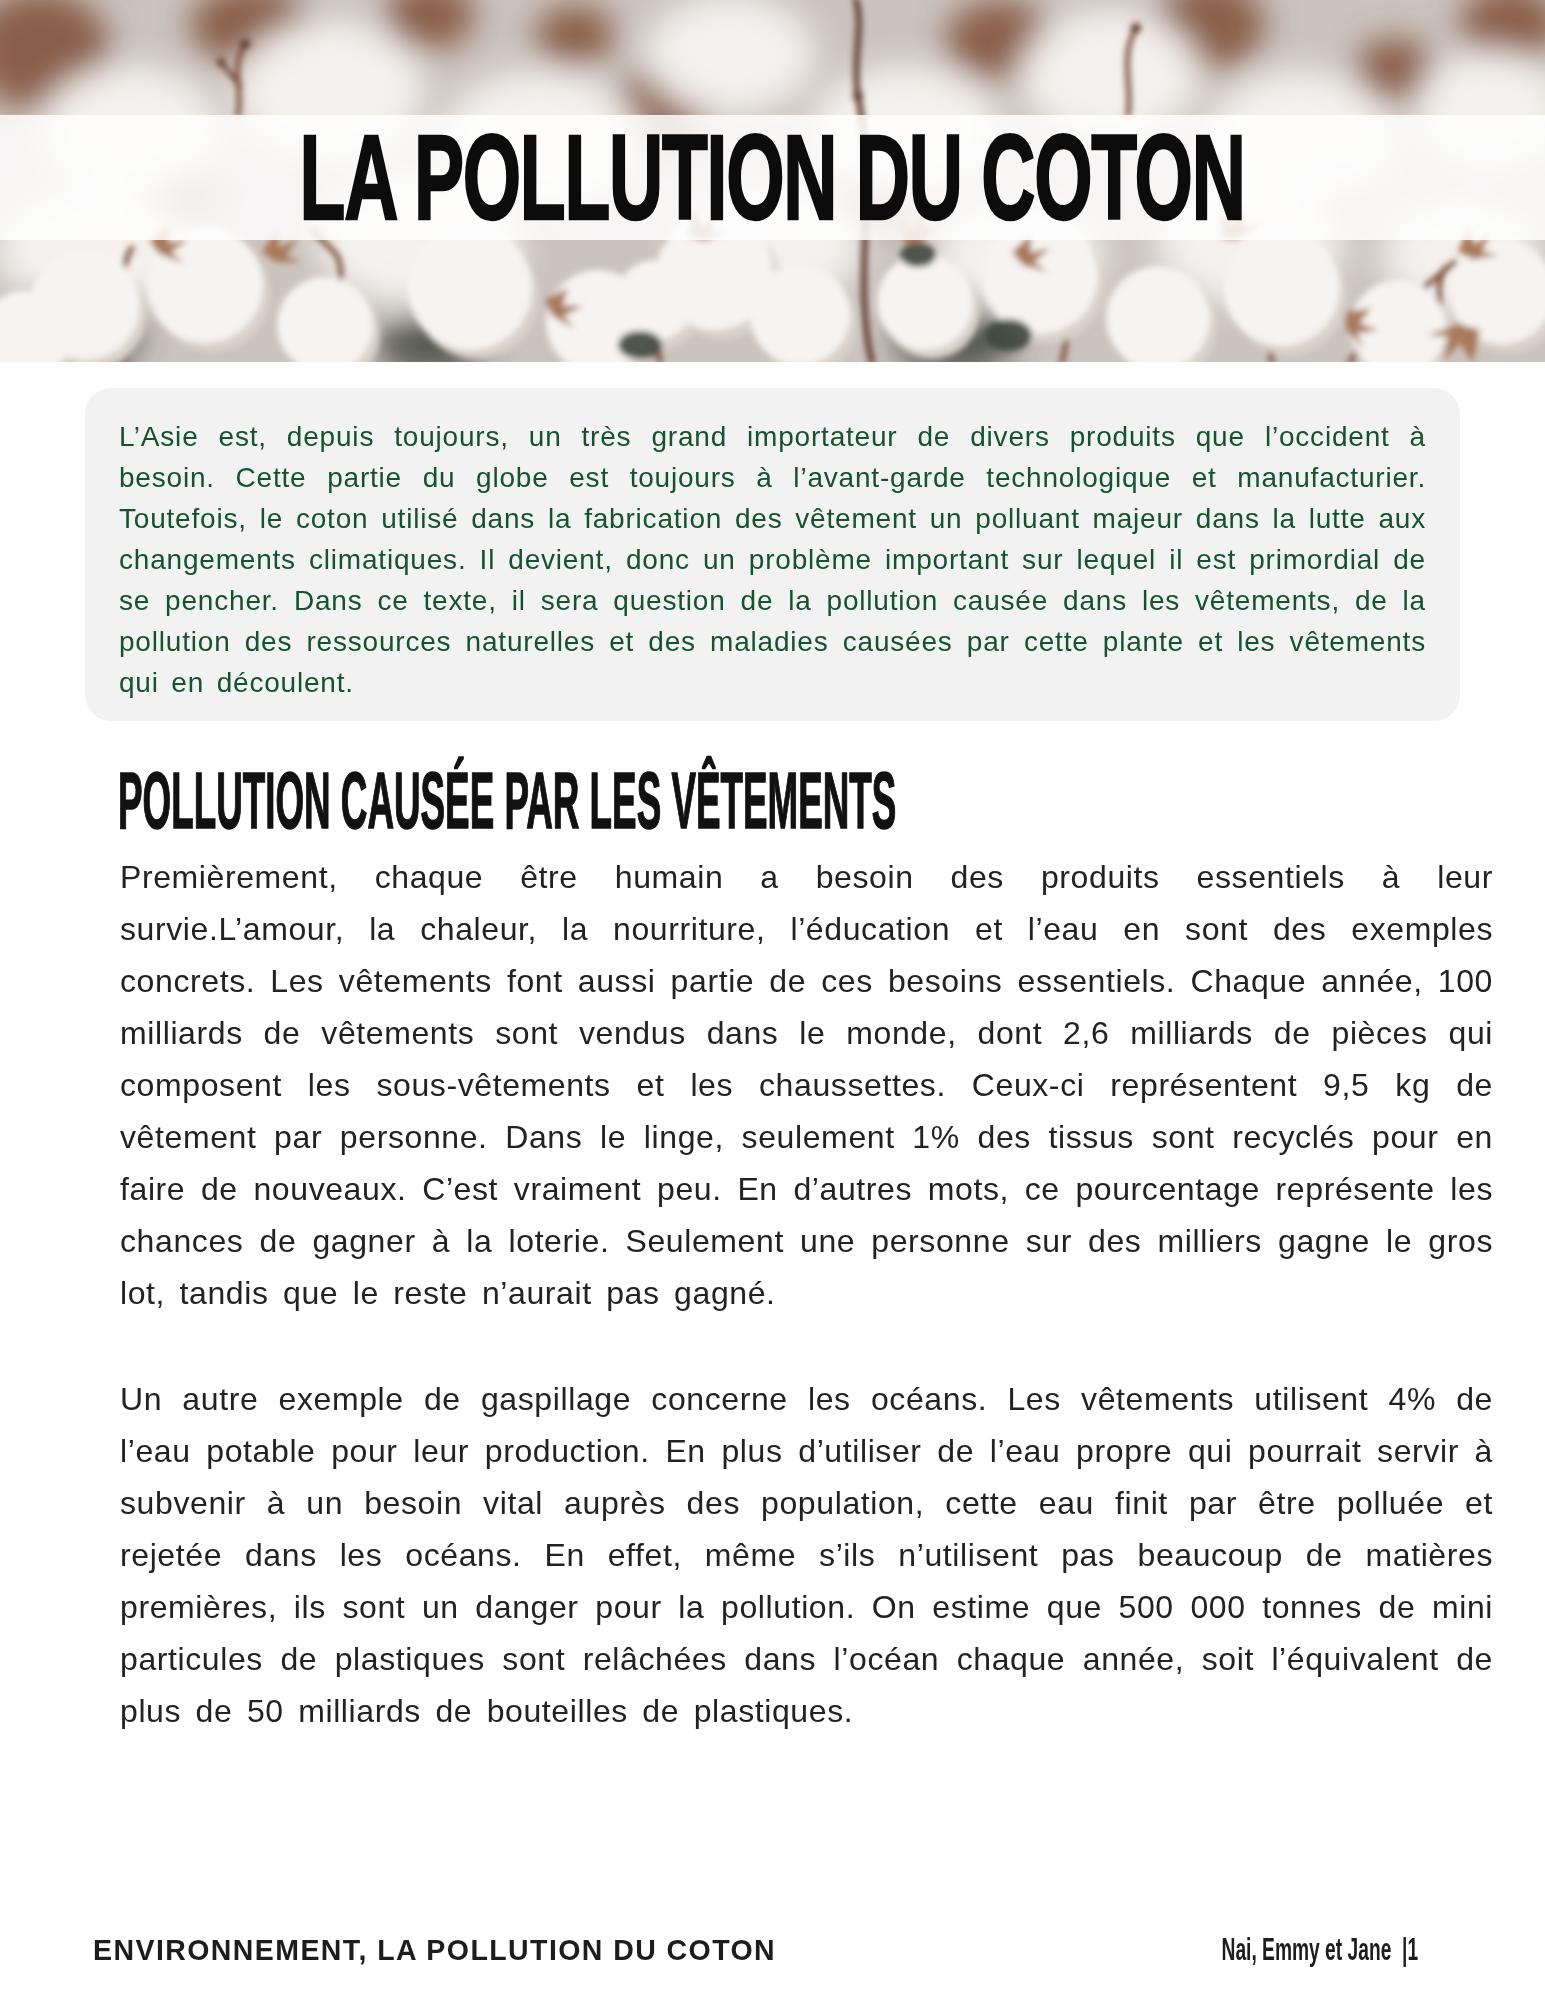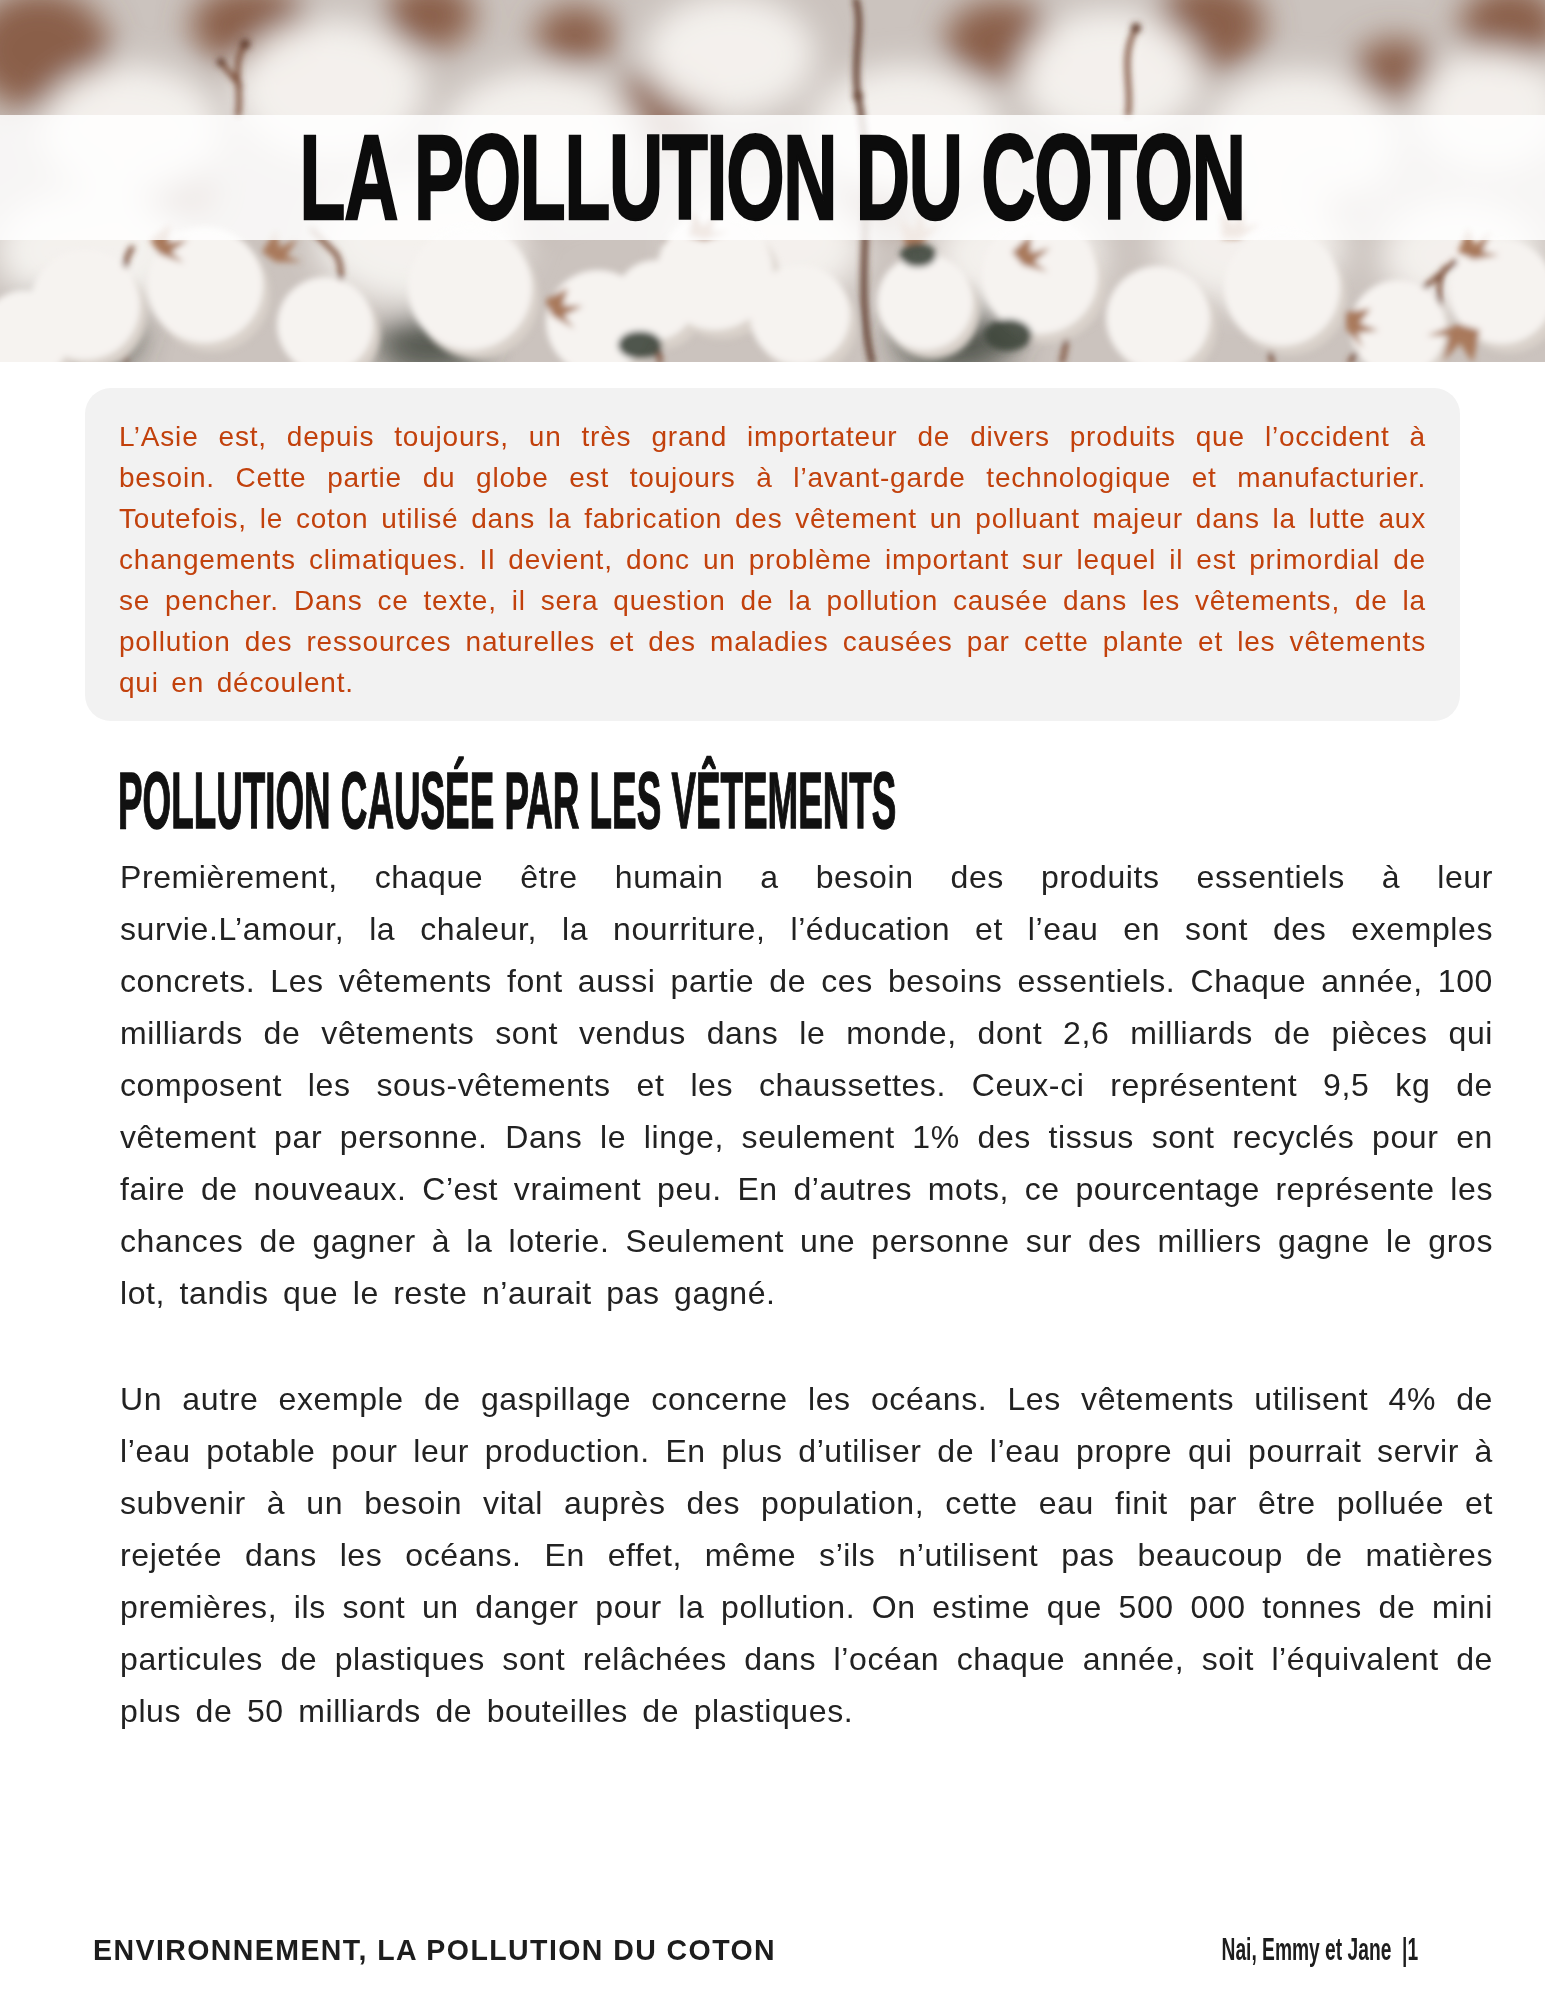--- a/index.html
+++ b/index.html
@@ -31,21 +31,21 @@
   
   .intro-box {
     margin: 26px 85px 0 85px;
     background: #f2f2f2;
     border-radius: 26px;
     padding: 28px 34px 18px 34px;
   }
   .intro-text {
     margin: 0; font-size: 28px; line-height: 41px;
     text-align: justify; letter-spacing: 0.8px; word-spacing: 4px;
-    color: #c2410c;
+    color: #14532d;
   }
 
   
   .section-heading {
     margin: 40px 4px 10px 118px;
     font-size: 80px; line-height: 80px; font-weight: 700; color: #111111;
   }
   .section-heading .condense-h {
     display: inline-block; transform: scaleX(0.46); transform-origin: left center;
     white-space: nowrap; -webkit-text-stroke: 1.5px #111111;

